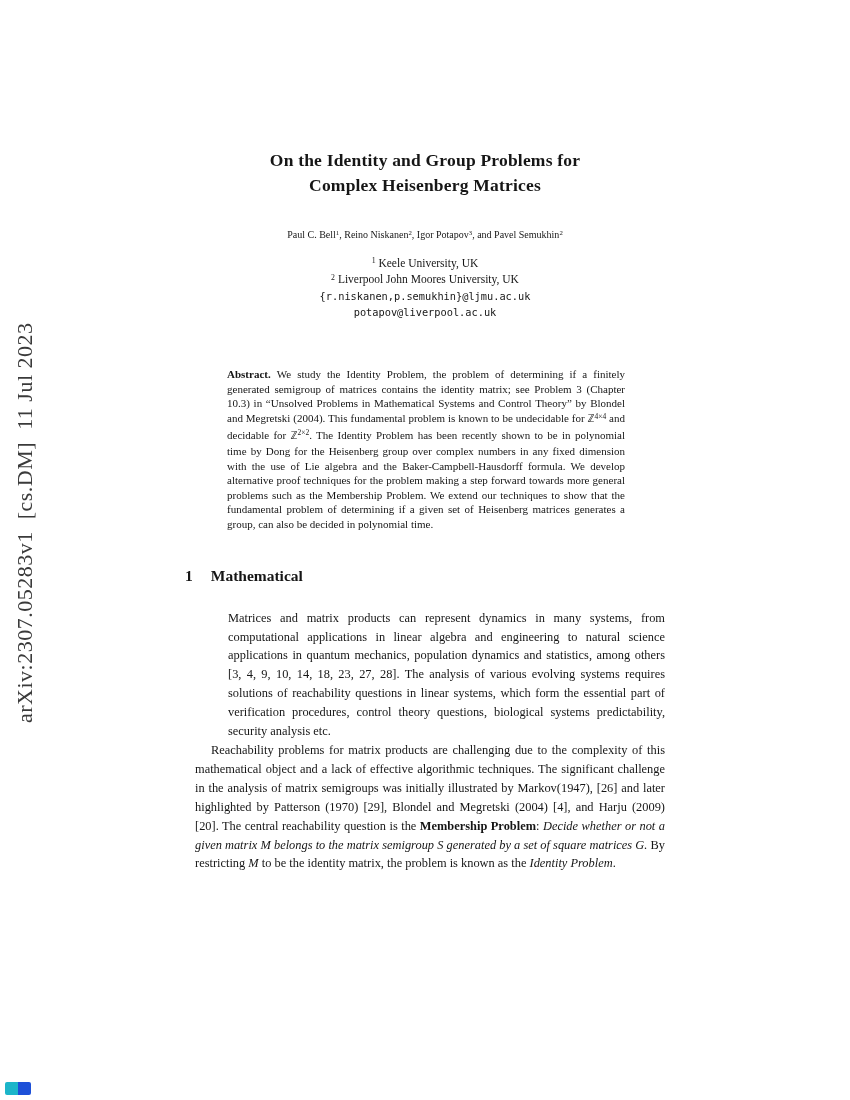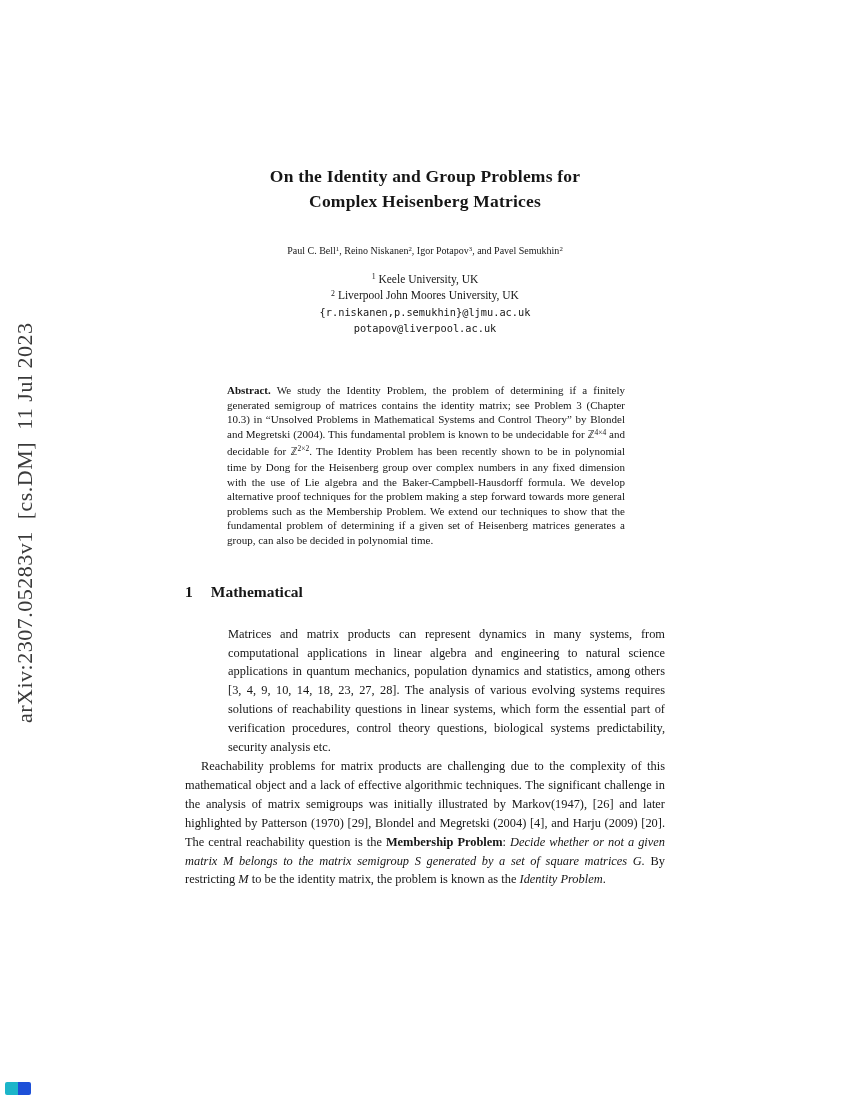--- a/index.html
+++ b/index.html
@@ -22,21 +22,21 @@
     font-size: 22px;
     color: #3a3a3a;
     letter-spacing: 0.5px;
     white-space: pre;
     text-align: center;
   }
 
   
   .page-content {
     position: absolute;
-    left: 185px; top: 16px;
+    left: 185px; top: 0;
     width: 480px;
   }
 
   .title {
     margin-top: 148px;
     text-align: center;
     font-size: 17.5px;
     font-weight: bold;
     line-height: 1.45;
     letter-spacing: 0.2px;
@@ -83,21 +83,21 @@
   }
   .section-number { margin-right: 18px; }
 
   .body-para {
     margin: 0;
     font-size: 12.4px;
     line-height: 18.9px;
     text-align: justify;
   }
   .body-para.first { margin-top: 24px; margin-left: 43px; }
-  .body-para.indent { text-indent: 16px; }
+  .body-para.indent { text-indent: 16px; margin-left: 10px; }
 
   
   .corner-strip {
     position: absolute;
     left: 5px; bottom: 5px;
     display: flex;
     border-radius: 2px;
     overflow: hidden;
   }
   .corner-strip .swatch { width: 13px; height: 13px; }

